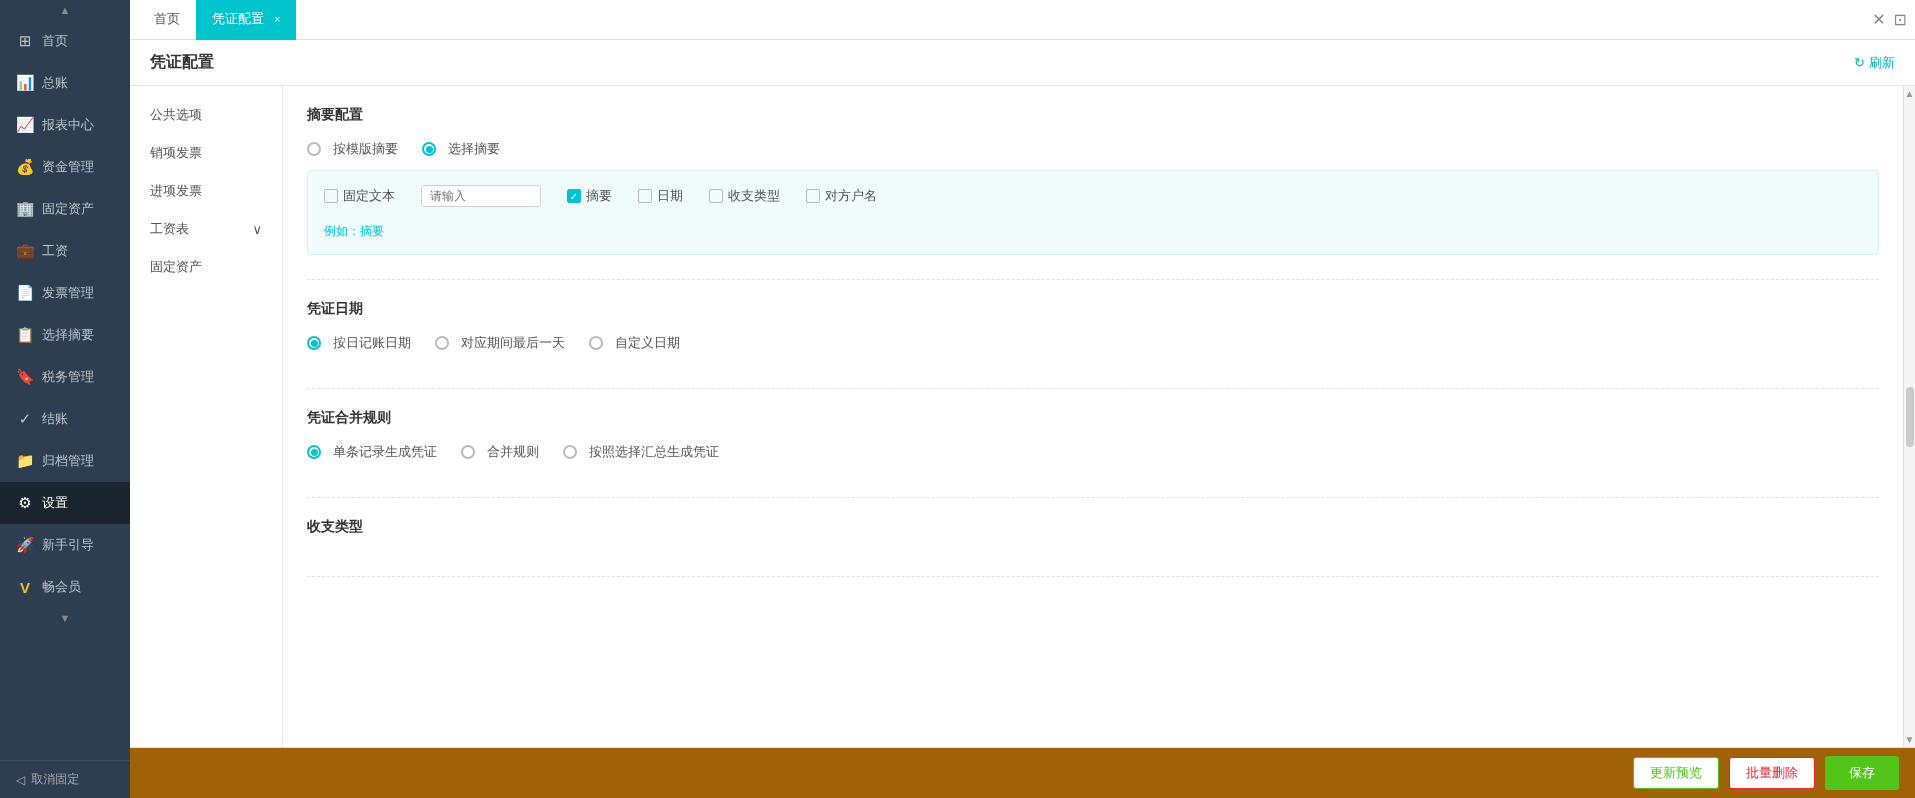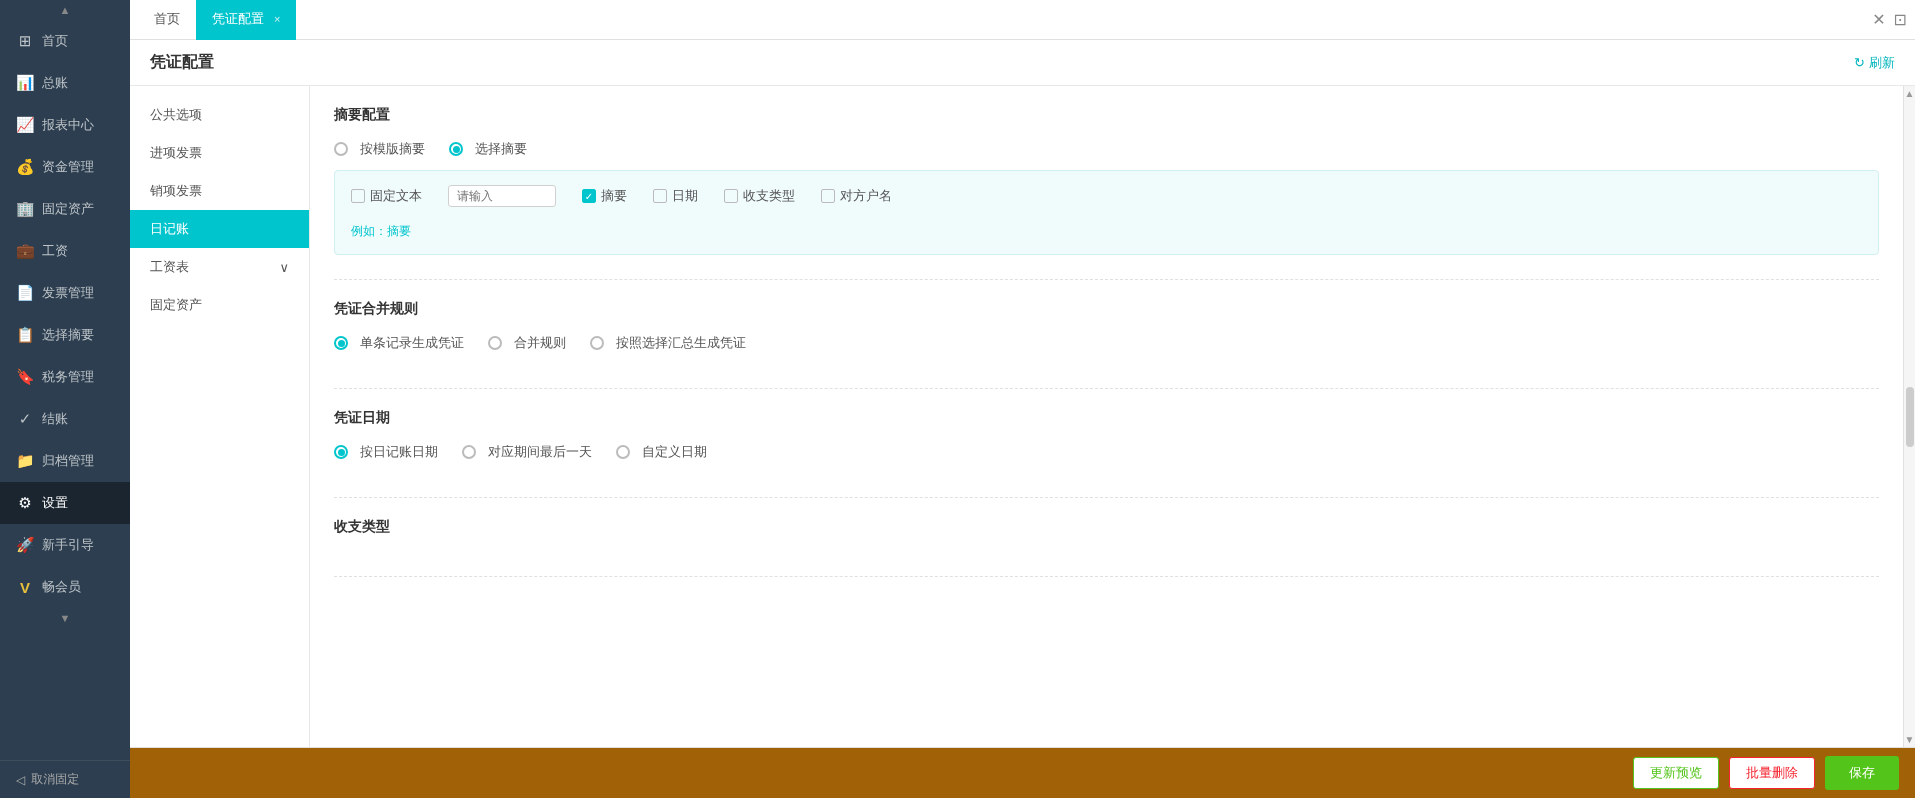--- a/index.html
+++ b/index.html
@@ -123,21 +123,21 @@
     
     .content-area {
       display: flex;
       flex: 1;
       overflow: hidden;
       background: #fff;
     }
 
     
     .left-nav {
-      width: 180px;
+      width: 153px;
       border-right: 1px solid #e8e8e8;
       padding: 10px 0;
       flex-shrink: 0;
     }
     .left-nav-item {
       padding: 10px 20px;
       cursor: pointer;
       color: #555;
       font-size: 13px;
       display: flex;
@@ -243,21 +243,21 @@
       border-color: #00c5cd;
       color: #fff;
       font-size: 10px;
     }
     .text-input {
       border: 1px solid #d0d0d0;
       border-radius: 3px;
       padding: 3px 8px;
       font-size: 12px;
       color: #999;
-      width: 108px;
+      width: 120px;
       outline: none;
     }
     .preview-text {
       color: #00c5cd;
       font-size: 12px;
       margin-top: 16px;
     }
 
     
     .bottom-bar {
@@ -406,27 +406,24 @@
     </div>
   </div>
 
   <div class="content-area">
 
     <div class="left-nav">
       <div class="left-nav-item">
         <span>公共选项</span>
       </div>
       <div class="left-nav-item">
+        <span>销项发票</span>
+      </div>
+      <div class="left-nav-item">
         <span>进项发票</span>
-      </div>
-      <div class="left-nav-item">
-        <span>销项发票</span>
-      </div>
-      <div class="left-nav-item active">
-        <span>日记账</span>
       </div>
       <div class="left-nav-item">
         <span>工资表</span>
         <span>∨</span>
       </div>
       <div class="left-nav-item">
         <span>固定资产</span>
       </div>
     </div>
 
@@ -469,51 +466,51 @@
             <div class="checkbox-item">
               <span class="checkbox-box"></span>
               <span>对方户名</span>
             </div>
           </div>
           <div class="preview-text">例如：摘要</div>
         </div>
       </div>
 
       <div class="section">
+        <div class="section-title">凭证日期</div>
+        <div class="radio-group">
+          <div class="radio-item">
+            <span class="radio-circle checked"></span>
+            <span>按日记账日期</span>
+          </div>
+          <div class="radio-item">
+            <span class="radio-circle"></span>
+            <span>对应期间最后一天</span>
+          </div>
+          <div class="radio-item">
+            <span class="radio-circle"></span>
+            <span>自定义日期</span>
+          </div>
+        </div>
+      </div>
+
+      <div class="section">
         <div class="section-title">凭证合并规则</div>
         <div class="radio-group">
           <div class="radio-item">
             <span class="radio-circle checked"></span>
             <span>单条记录生成凭证</span>
           </div>
           <div class="radio-item">
             <span class="radio-circle"></span>
             <span>合并规则</span>
           </div>
           <div class="radio-item">
             <span class="radio-circle"></span>
             <span>按照选择汇总生成凭证</span>
-          </div>
-        </div>
-      </div>
-
-      <div class="section">
-        <div class="section-title">凭证日期</div>
-        <div class="radio-group">
-          <div class="radio-item">
-            <span class="radio-circle checked"></span>
-            <span>按日记账日期</span>
-          </div>
-          <div class="radio-item">
-            <span class="radio-circle"></span>
-            <span>对应期间最后一天</span>
-          </div>
-          <div class="radio-item">
-            <span class="radio-circle"></span>
-            <span>自定义日期</span>
           </div>
         </div>
       </div>
 
       <div class="section">
         <div class="section-title">收支类型</div>
       </div>
 
     </div>
 

